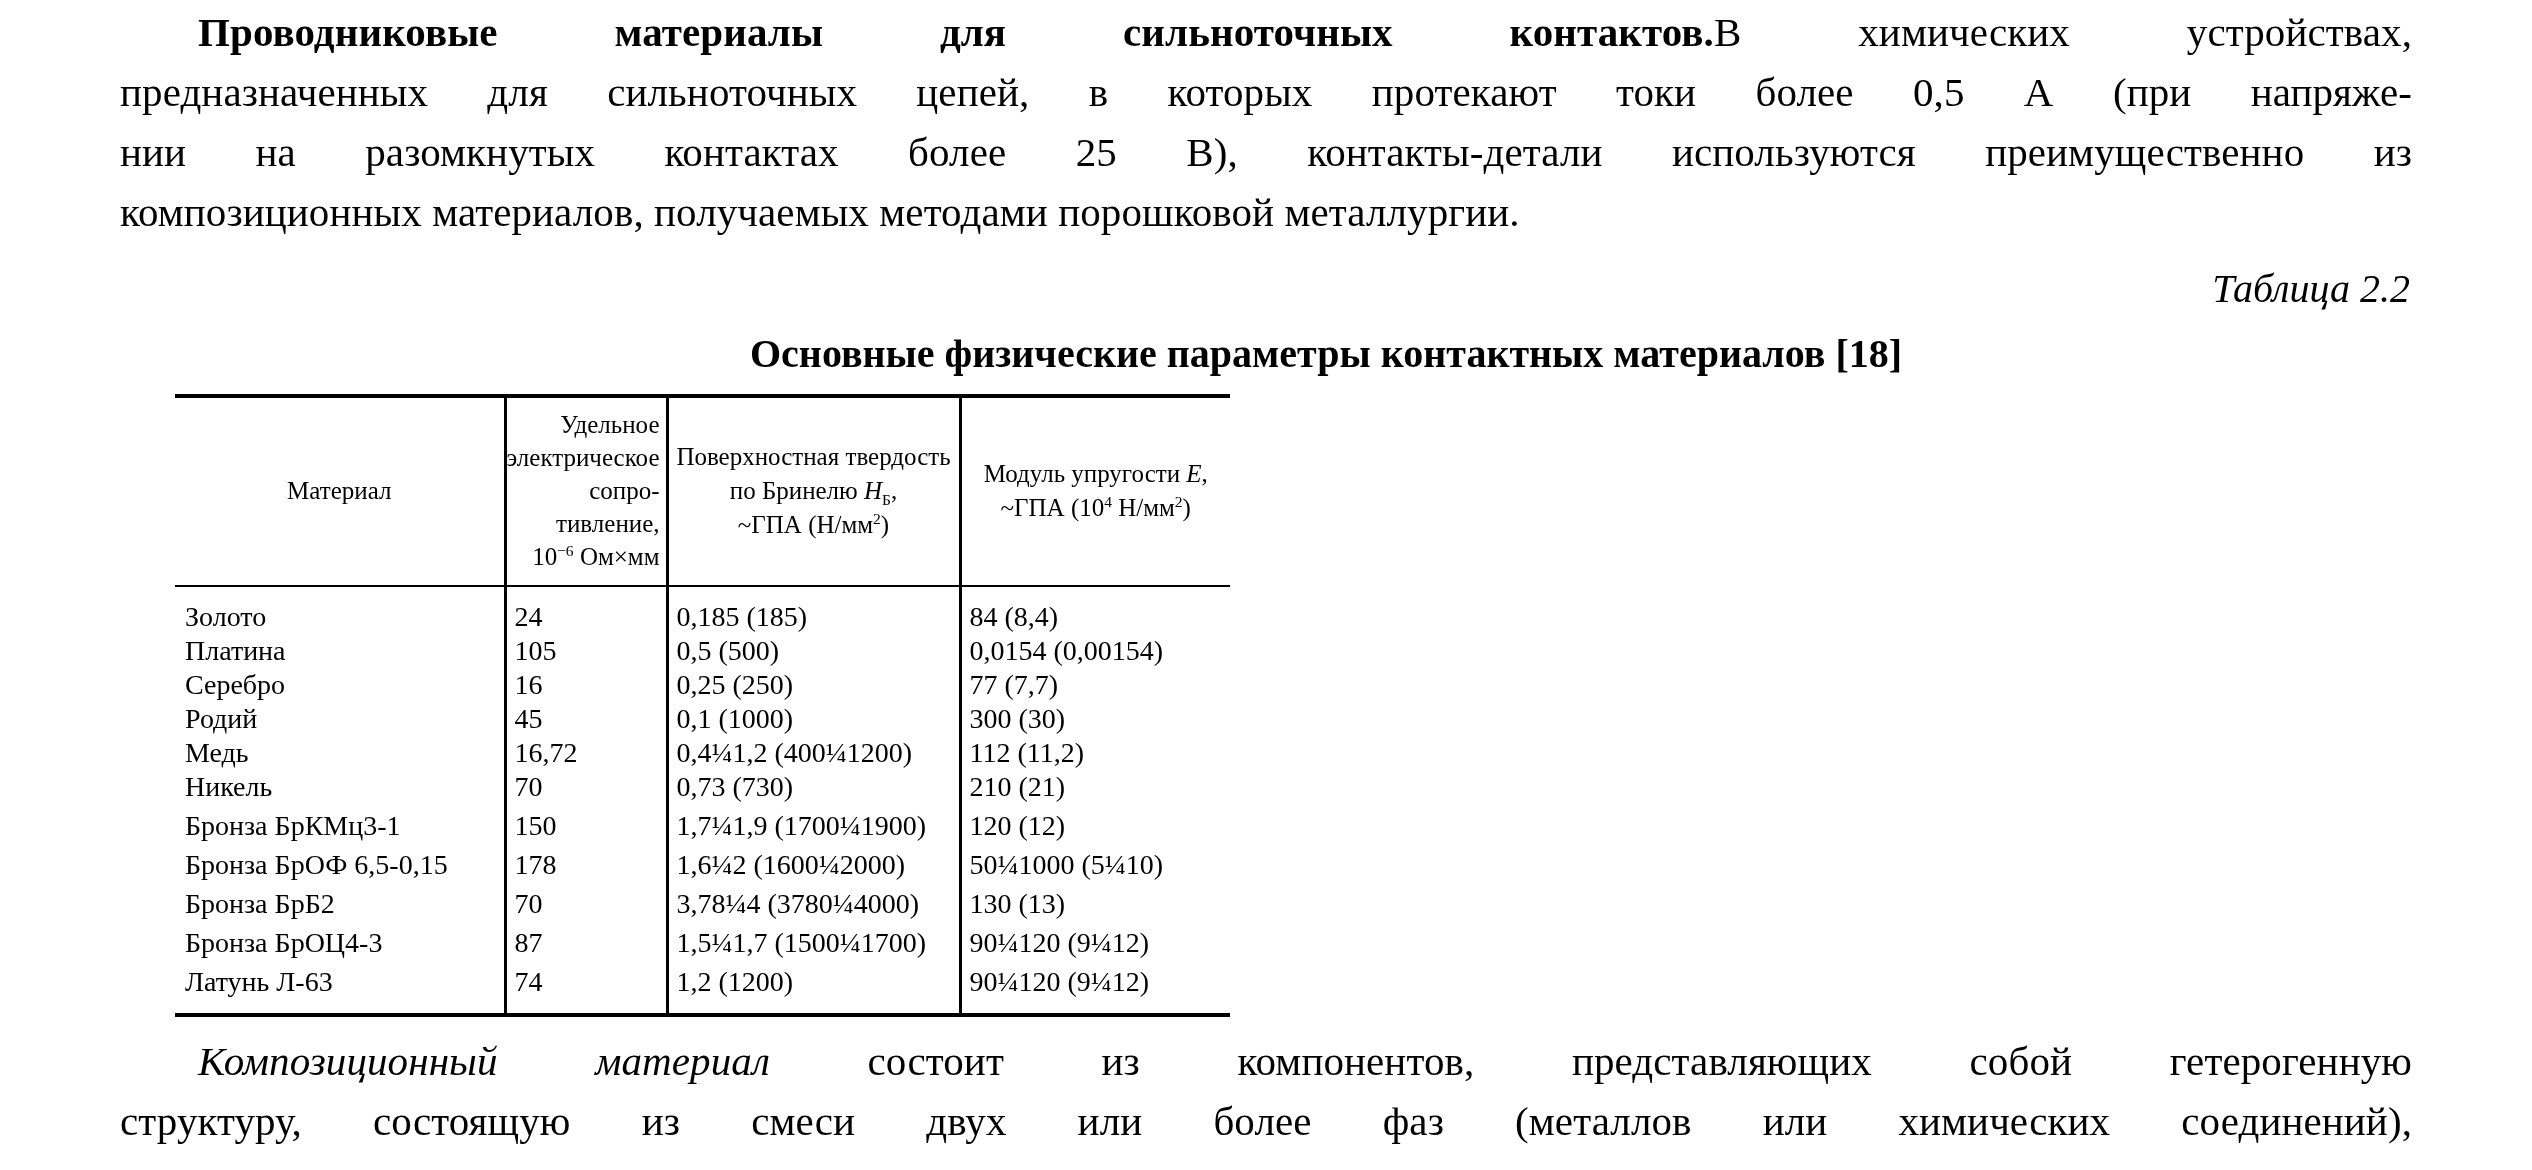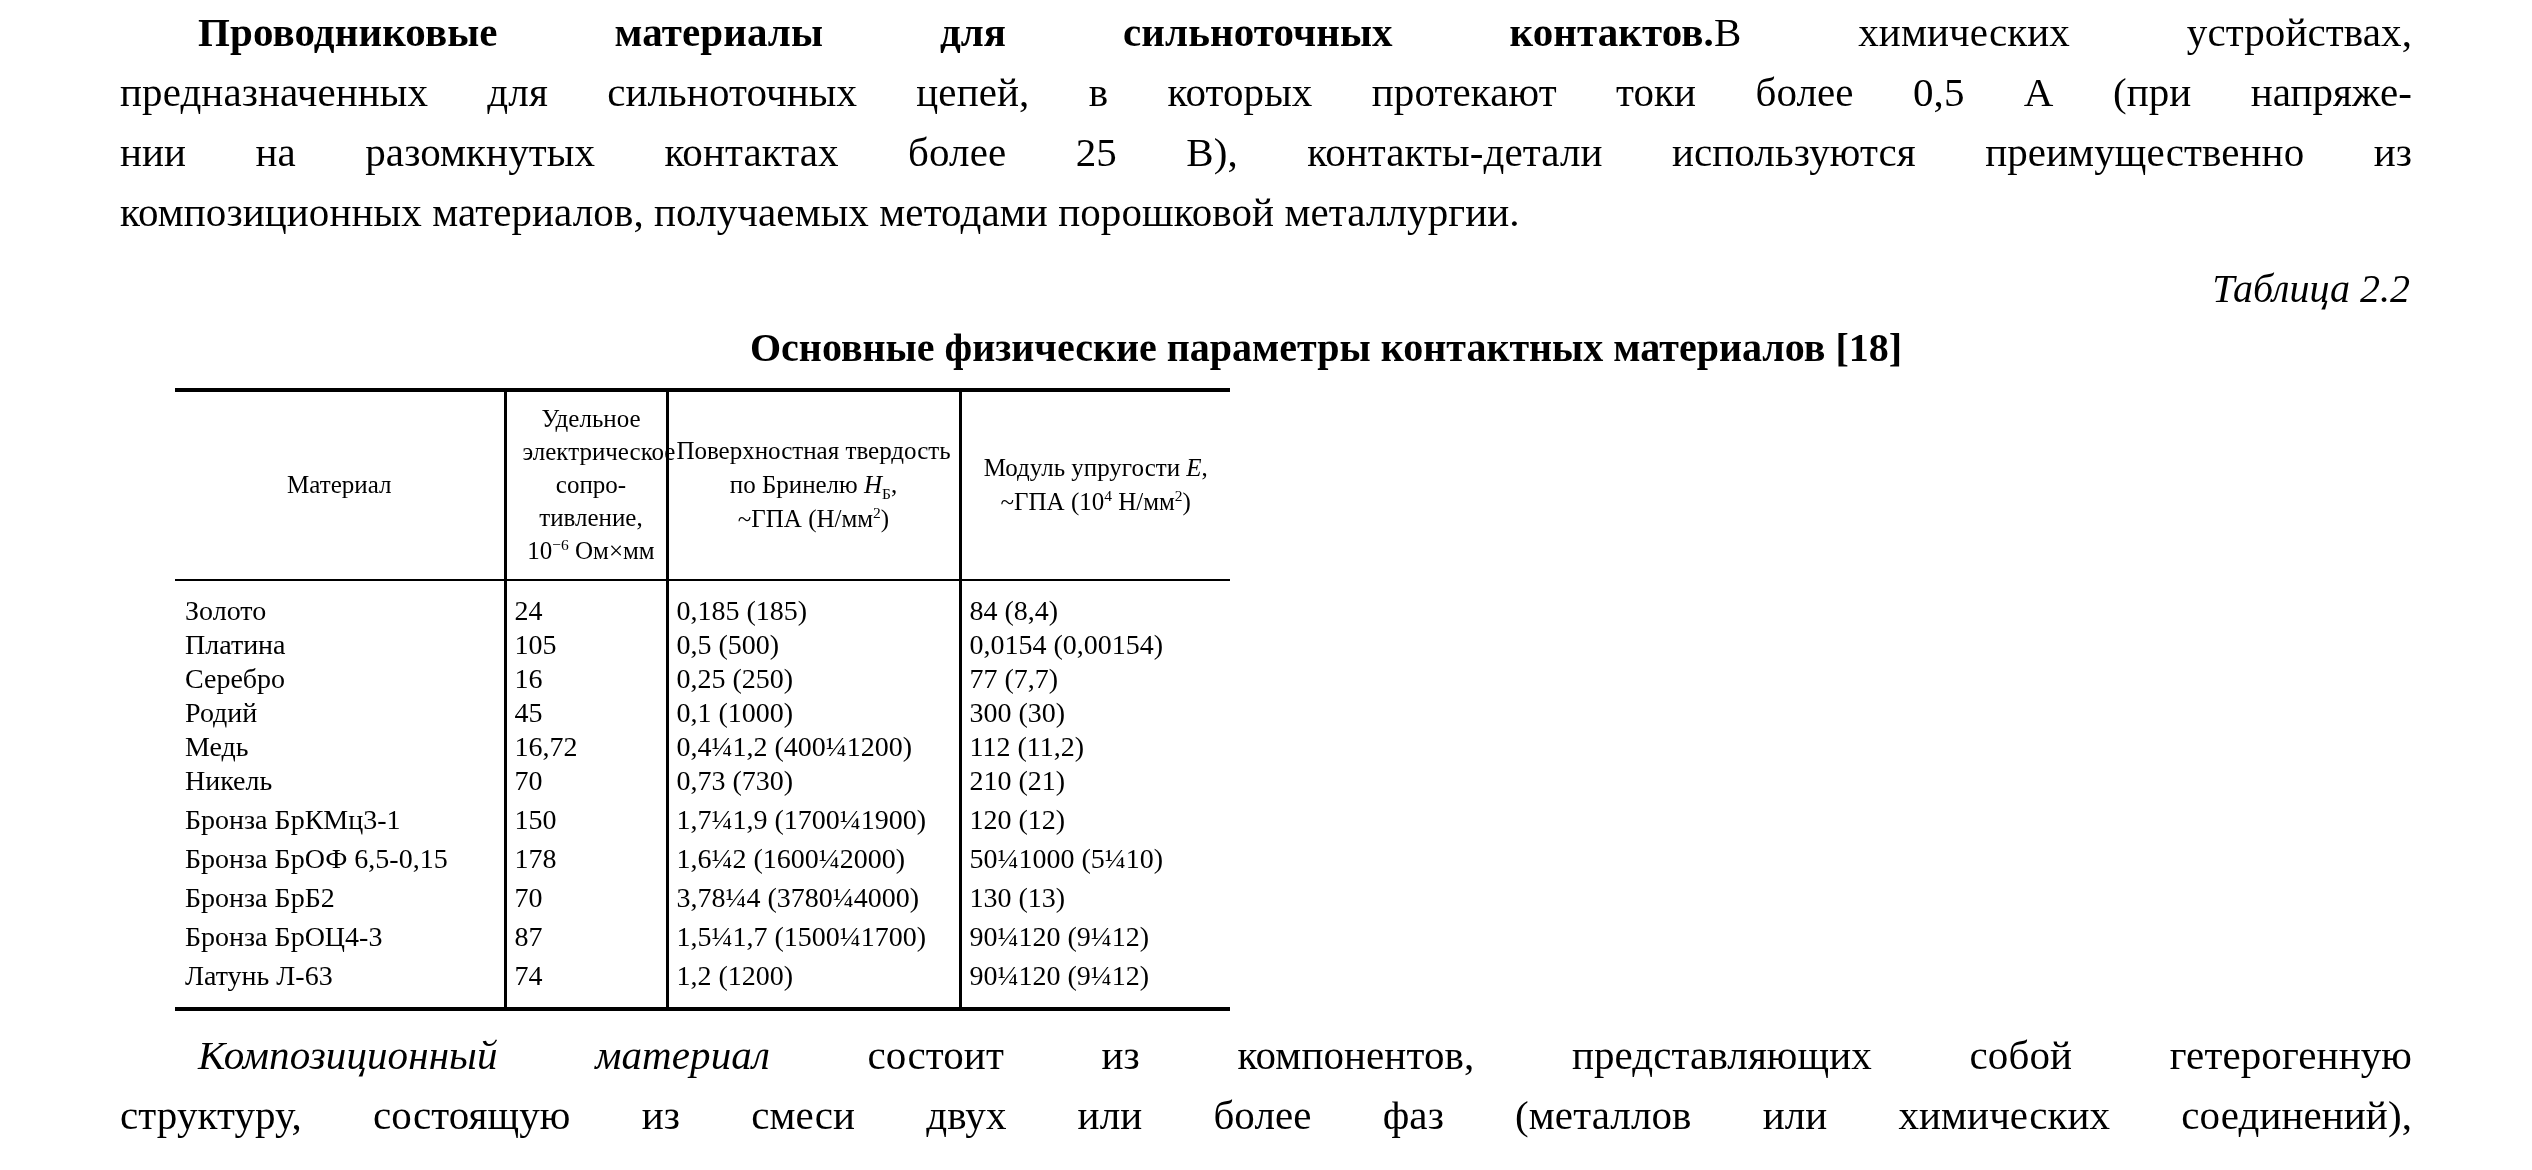--- a/index.html
+++ b/index.html
@@ -63,21 +63,21 @@
     line-height: 54px;
     text-align: right;
     padding-right: 62px;
     margin-top: 20px;
   }
   .table-title {
     font-weight: bold;
     font-size: 40px;
     line-height: 52px;
     text-align: center;
-    margin-top: 6px;
+    margin-top: 12px;
     padding-left: 120px;
   }
 
   
   .table-wrap {
     position: relative;
     margin-top: 14px;
     margin-left: 115px;
     width: 1055px;
   }
@@ -103,23 +103,23 @@
     vertical-align: middle;
     text-align: center;
     height: 155px;
     box-sizing: border-box;
   }
   table.params thead th.first {
     border-left: none;
     vertical-align: middle;
   }
   table.params thead th.col2 {
-    text-align: center;
+    text-align: right;
     vertical-align: top;
-    padding-left: 16px;
+    padding-left: 0;
     line-height: 33px;
   }
 
   table.params tbody td {
     border-left: 3px solid #000;
     padding: 0 6px 0 8px;
     font-size: 28px;
     line-height: 32px;
     vertical-align: top;
     text-align: left;

